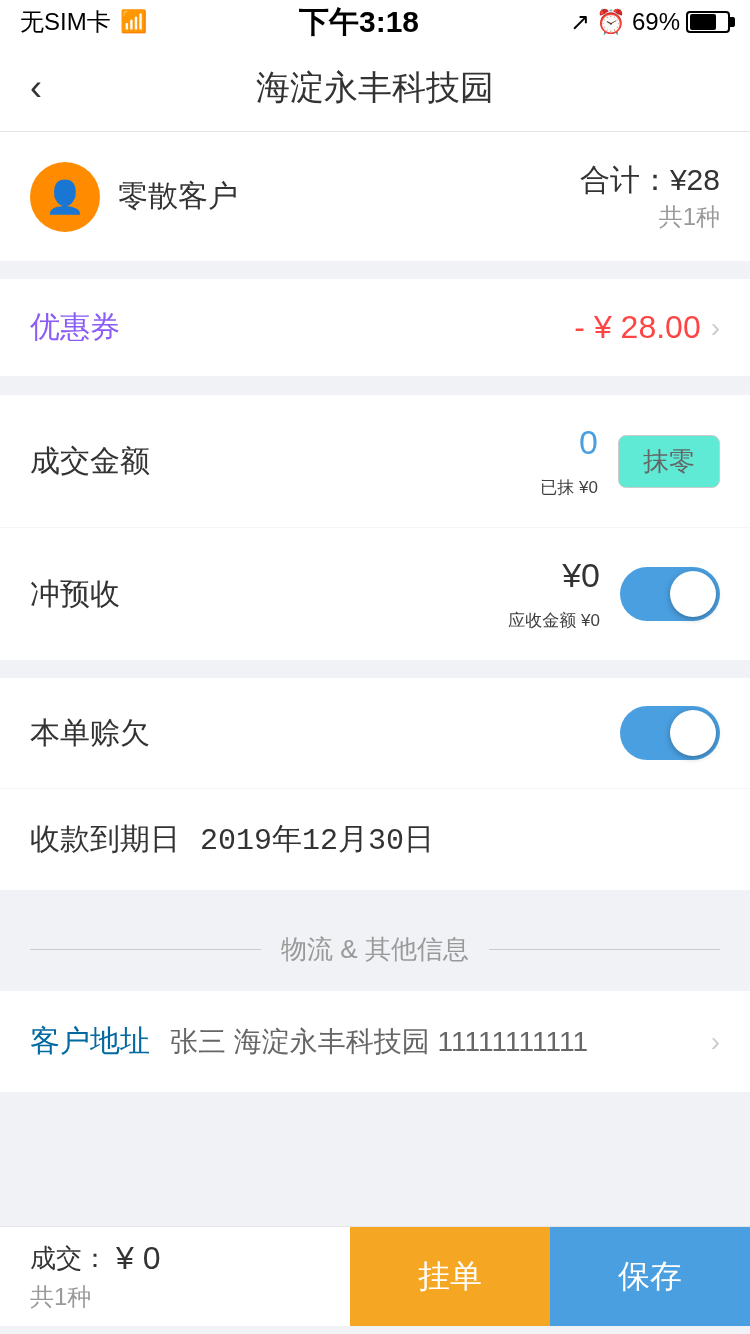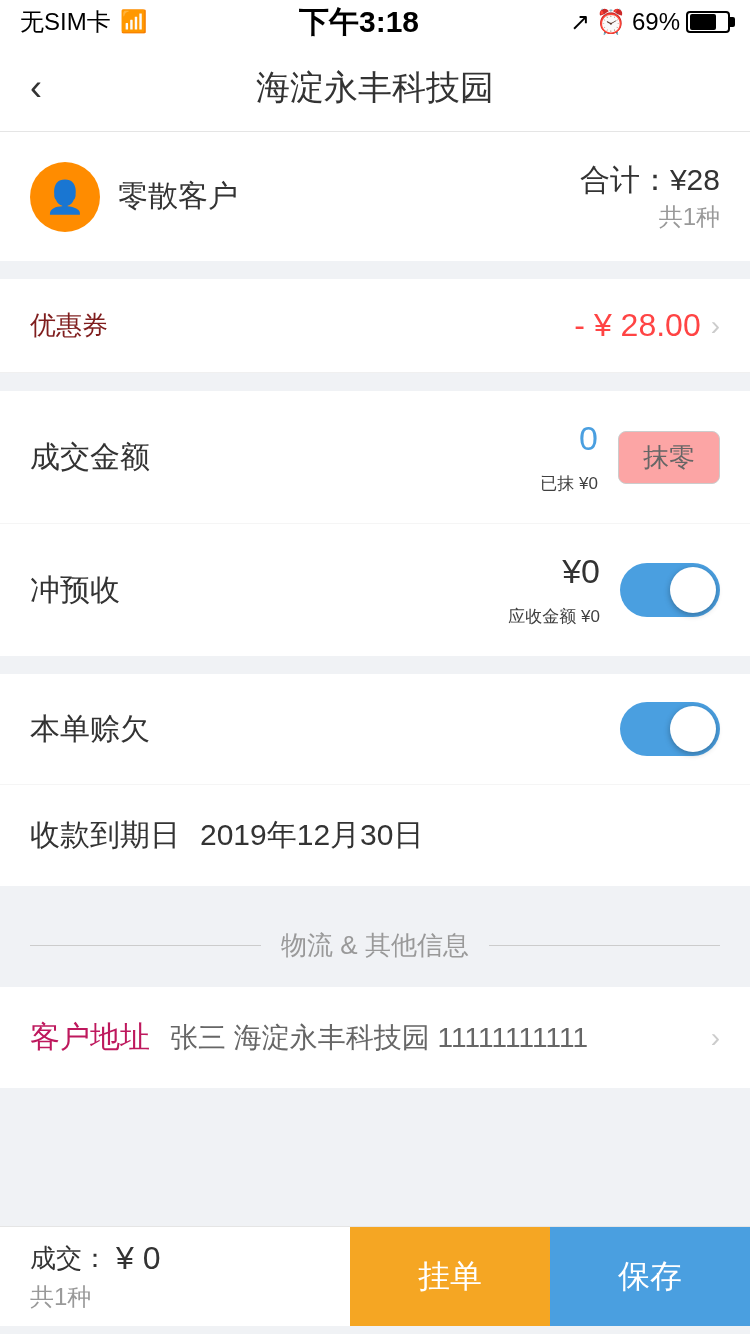--- a/index.html
+++ b/index.html
@@ -129,22 +129,22 @@
     .coupon-row {
       background: #fff;
       padding: 28px 30px;
       display: flex;
       align-items: center;
       justify-content: space-between;
       margin-bottom: 18px;
       border-bottom: 1px solid #f0f0f0;
     }
     .coupon-label {
-      font-size: 26px;
-      color: #7f1d1d;
+      font-size: 30px;
+      color: #8b5cf6;
     }
     .coupon-right {
       display: flex;
       align-items: center;
       gap: 10px;
     }
     .coupon-info {
       text-align: right;
     }
     .coupon-discount {
@@ -189,21 +189,21 @@
       font-size: 34px;
       color: #4a9fe0;
       font-weight: 500;
     }
     .round-button {
       border: 1.5px solid #ccc;
       border-radius: 8px;
       padding: 8px 24px;
       font-size: 26px;
       color: #666;
-      background: #fca5a5;
+      background: #5eead4;
       cursor: pointer;
     }
     .form-right-col {
       display: flex;
       flex-direction: column;
       align-items: flex-end;
     }
     .sub-text {
       font-size: 17px;
       color: #404040;
@@ -256,21 +256,21 @@
     .address-row {
       background: #fff;
       padding: 30px 30px;
       display: flex;
       align-items: center;
       justify-content: space-between;
       margin-bottom: 18px;
     }
     .address-label {
       font-size: 30px;
-      color: #be185d;
+      color: #0369a1;
       white-space: nowrap;
       margin-right: 20px;
     }
     .address-value {
       font-size: 28px;
       color: #666;
       flex: 1;
     }
 
     
@@ -282,20 +282,21 @@
       border-bottom: none;
     }
     .date-label {
       font-size: 30px;
       color: #333;
       margin-right: 20px;
     }
     .date-value {
       font-size: 30px;
       color: #333;
+      font-family: Liberation Mono, monospace;
     }
 
     
     .bottom-bar {
       position: fixed;
       bottom: 8px;
       width: 750px;
       height: 100px;
       display: flex;
       background: #fff;

